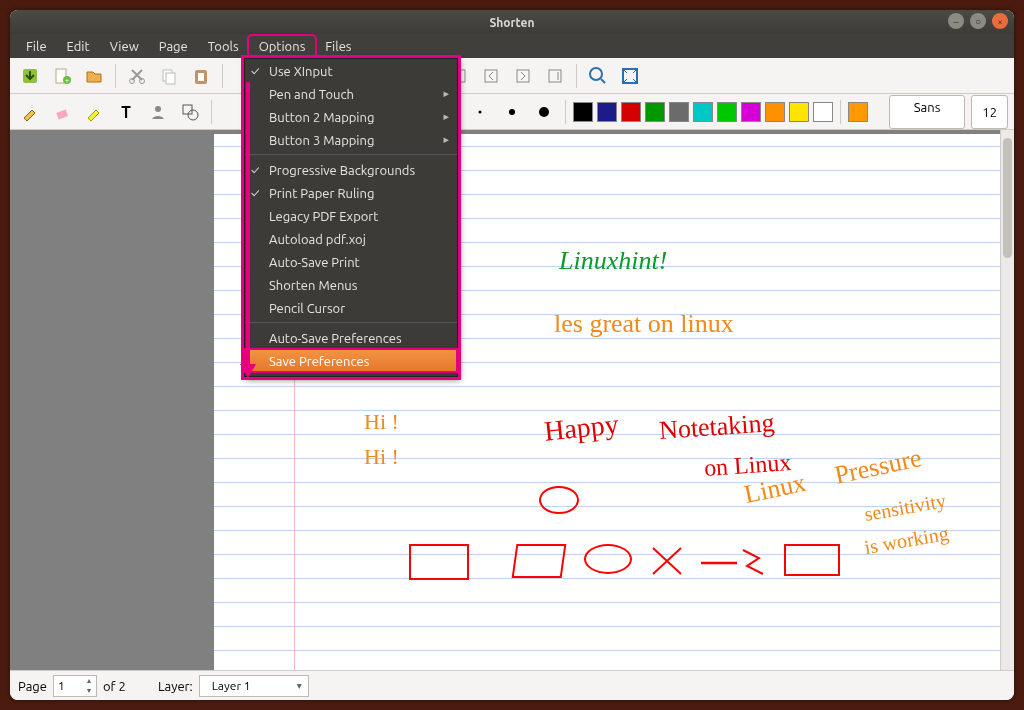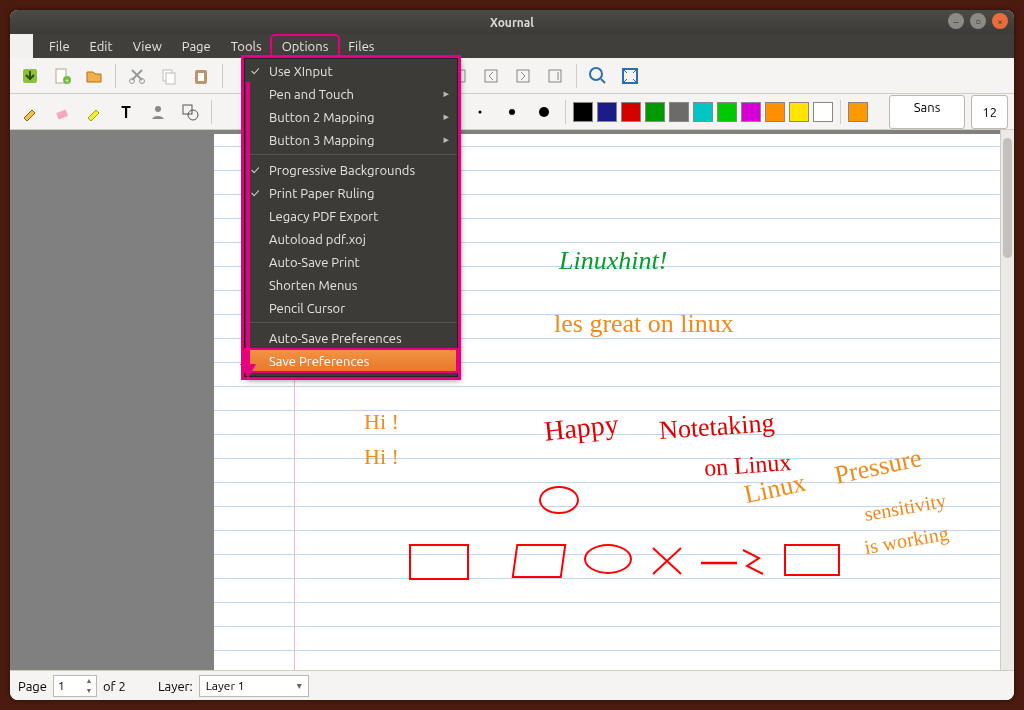--- a/index.html
+++ b/index.html
@@ -5,42 +5,42 @@
   * { box-sizing: border-box; margin: 0; padding: 0; }
   html, body { width: 1024px; height: 710px; overflow: hidden; font-family: Ubuntu, Arial, sans-serif; background: #4a1b0e; }
   .window { position: absolute; left: 10px; top: 10px; width: 1004px; height: 690px; background: #f2f1f0; border-radius: 8px; box-shadow: 0 0 4px rgba(0,0,0,.5); overflow: hidden; }
   .titlebar { height: 24px; background: linear-gradient(#4b4b46, #3c3b37); display: flex; align-items: center; justify-content: center; position: relative; }
   .titlebar .title { color: #dcdad5; font-size: 12px; font-weight: bold; }
   .win-controls { position: absolute; right: 6px; top: 3px; display: flex; gap: 6px; }
   .win-btn { width: 16px; height: 16px; border-radius: 8px; display:flex; align-items:center; justify-content:center; font-size:10px; color:#333; }
   .wb-min { background:#8d8a84; }
   .wb-max { background:#8d8a84; }
   .wb-close { background:#e86c3c; }
-  .menubar { height: 24px; background: #403f3b; display: flex; align-items: center; padding: 0 6px; color: #e6e4df; font-size: 13px; margin-left: 23px; }
+  .menubar { height: 24px; background: #403f3b; display: flex; align-items: center; padding: 0 6px; color: #e6e4df; font-size: 13px; }
   .menubar .mi { padding: 3px 10px; cursor: default; border-radius:3px; }
   .menubar .mi.active { outline: 2px solid #e6007e; outline-offset: 0; }
   .toolbar { height: 36px; background: #f5f4f2; border-bottom: 1px solid #d0ccc5; display: flex; align-items: center; padding: 0 6px; gap: 4px; }
   .tb-btn { width: 28px; height: 28px; display: flex; align-items: center; justify-content: center; border-radius: 3px; }
   .tb-sep { width: 1px; height: 24px; background:#d0ccc5; margin:0 3px; }
   .toolbar2 { height: 36px; background: #f5f4f2; border-bottom: 1px solid #d0ccc5; display: flex; align-items: center; padding: 0 6px; gap: 4px; }
   .swatch { width: 20px; height: 20px; border: 1px solid #888; }
   .font-box { margin-left: auto; display:flex; gap:6px; }
   .font-btn { border:1px solid #bdb9b0; background:#fff; border-radius:3px; padding:4px 24px; font-size:13px; }
   .canvas-area { position: absolute; left:0; right:0; top:120px; bottom:30px; background:#808080; display:flex; justify-content:flex-end; overflow:hidden;}
   .paper { position:relative; width: 800px; height: 540px; background:#fff; margin-top:4px; }
   .ruling { position:absolute; inset:0; background-image: linear-gradient(#bfd5ee 1px, transparent 1px); background-size: 100% 24px; background-position: 0 12px; }
   .margin-line { position:absolute; left: 80px; top:0; bottom:0; width:1px; background:#f4b6c1; }
   .hand { position:absolute; font-family: "Comic Sans MS", cursive; font-weight:500; }
   .scrollbar { position:absolute; right:0; top:120px; bottom:30px; width:14px; background:#eceae6; border-left:1px solid #ccc;}
   .scroll-thumb { position:absolute; left:2px; right:2px; top:8px; height:120px; background:#c4c1ba; border-radius:5px;}
   .statusbar { position:absolute; left:0; right:0; bottom:0; height:30px; background:#f5f4f2; border-top:1px solid #d0ccc5; display:flex; align-items:center; padding:0 8px; font-size:13px; gap:6px; }
   .spin { width:44px; height:22px; border:1px solid #bdb9b0; background:#fff; display:flex; align-items:center; padding:0 4px; font-size:12px; position:relative;}
   .spin .arrows { position:absolute; right:1px; top:0; bottom:0; width:12px; display:flex; flex-direction:column;}
   .spin .arrows span{flex:1; font-size:7px; text-align:center; color:#666;}
-  .combo { width:110px; height:22px; border:1px solid #bdb9b0; background:#fff; display:flex; align-items:center; padding:0 6px; font-size:12px; position:relative;}
+  .combo { width:110px; height:22px; border:1px solid #bdb9b0; background:#fff; display:flex; align-items:center; padding:0 12px; font-size:12px; position:relative;}
   .combo::after{content:"▾"; position:absolute; right:6px; font-size:10px; color:#666;}
 
   
   .dropdown { position:absolute; left:234px; top:48px; width:214px; background:#3c3b37; border:1px solid #222; box-shadow:2px 3px 6px rgba(0,0,0,.5); z-index:50; outline:3px solid #e6007e; outline-offset:0; padding-bottom:4px;}
   .dropdown .dd-item { display:flex; align-items:center; height:23px; padding:0 10px 0 24px; color:#e7e5e0; font-size:13px; position:relative; }
   .dropdown .dd-item.has-sub::after { content:"▸"; position:absolute; right:8px; color:#bcb9b2; font-size:11px; }
   .dropdown .dd-item.checked::before { content:"✓"; position:absolute; left:6px; color:#e7e5e0; font-size:12px; }
   .dropdown .dd-sep { height:1px; background:#555; margin:3px 0; }
   .dropdown .dd-item.highlight { background: linear-gradient(#f29544,#e7762a); color:#fff; outline:2px solid #e6007e; outline-offset:-1px;}
   .highlight-arrow { position:absolute; left:236px; top:72px; z-index:60; color:#e6007e; font-size:22px; pointer-events:none;}
@@ -52,21 +52,21 @@
   .rect  {  }
   .oval  { border-radius:50%; }
   svg.stroke { position:absolute; overflow:visible; }
 </style>
 </head>
 <body>
 
 <div class="window">
 
   <div class="titlebar">
-    <span class="title">Xournal</span>
+    <span class="title">Shorten</span>
     <div class="win-controls">
       <div class="win-btn wb-min">–</div>
       <div class="win-btn wb-max">○</div>
       <div class="win-btn wb-close">×</div>
     </div>
   </div>
 
   <div class="menubar">
     <div class="mi">File</div>
     <div class="mi">Edit</div>

